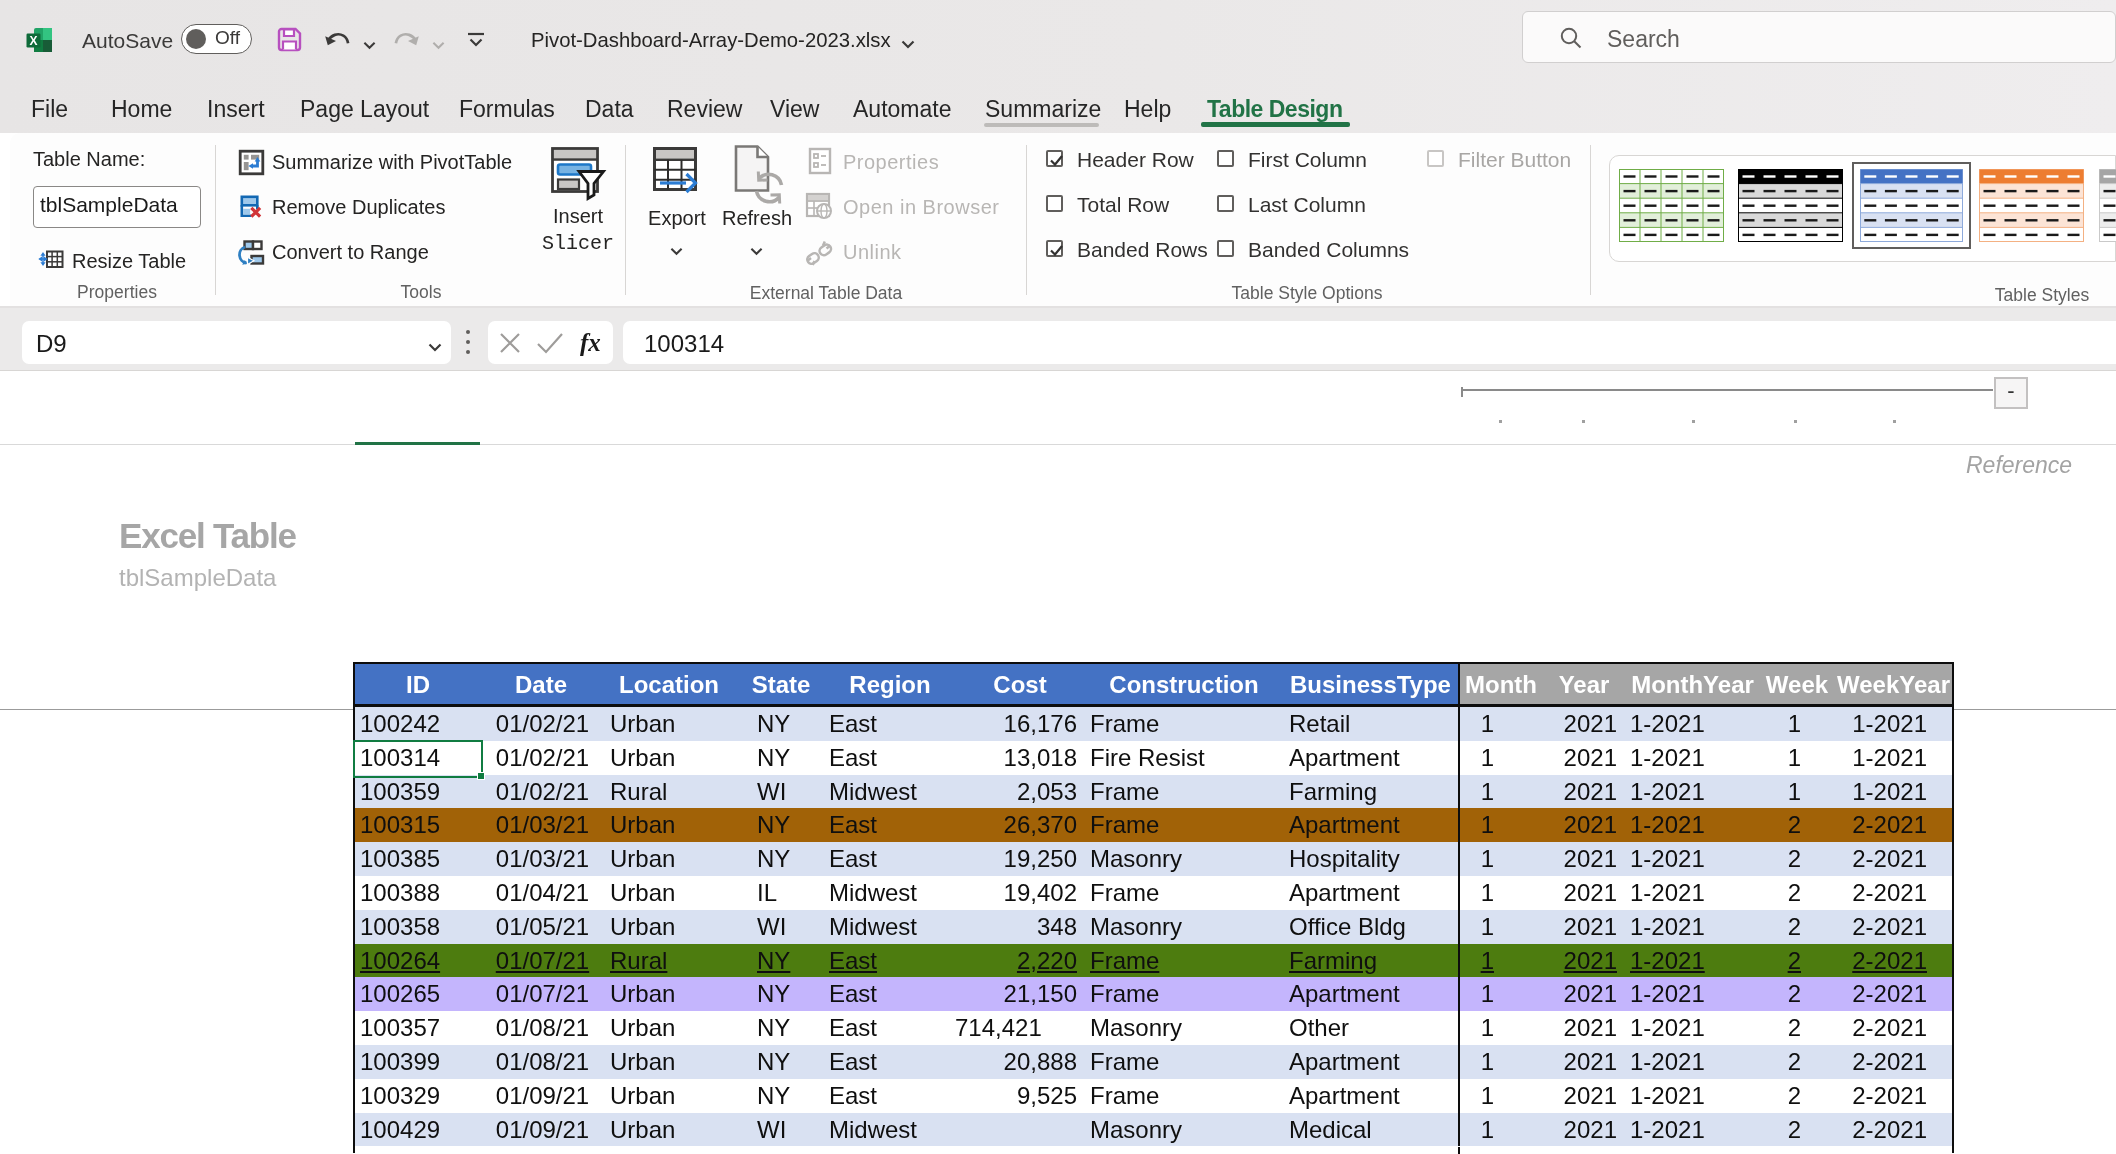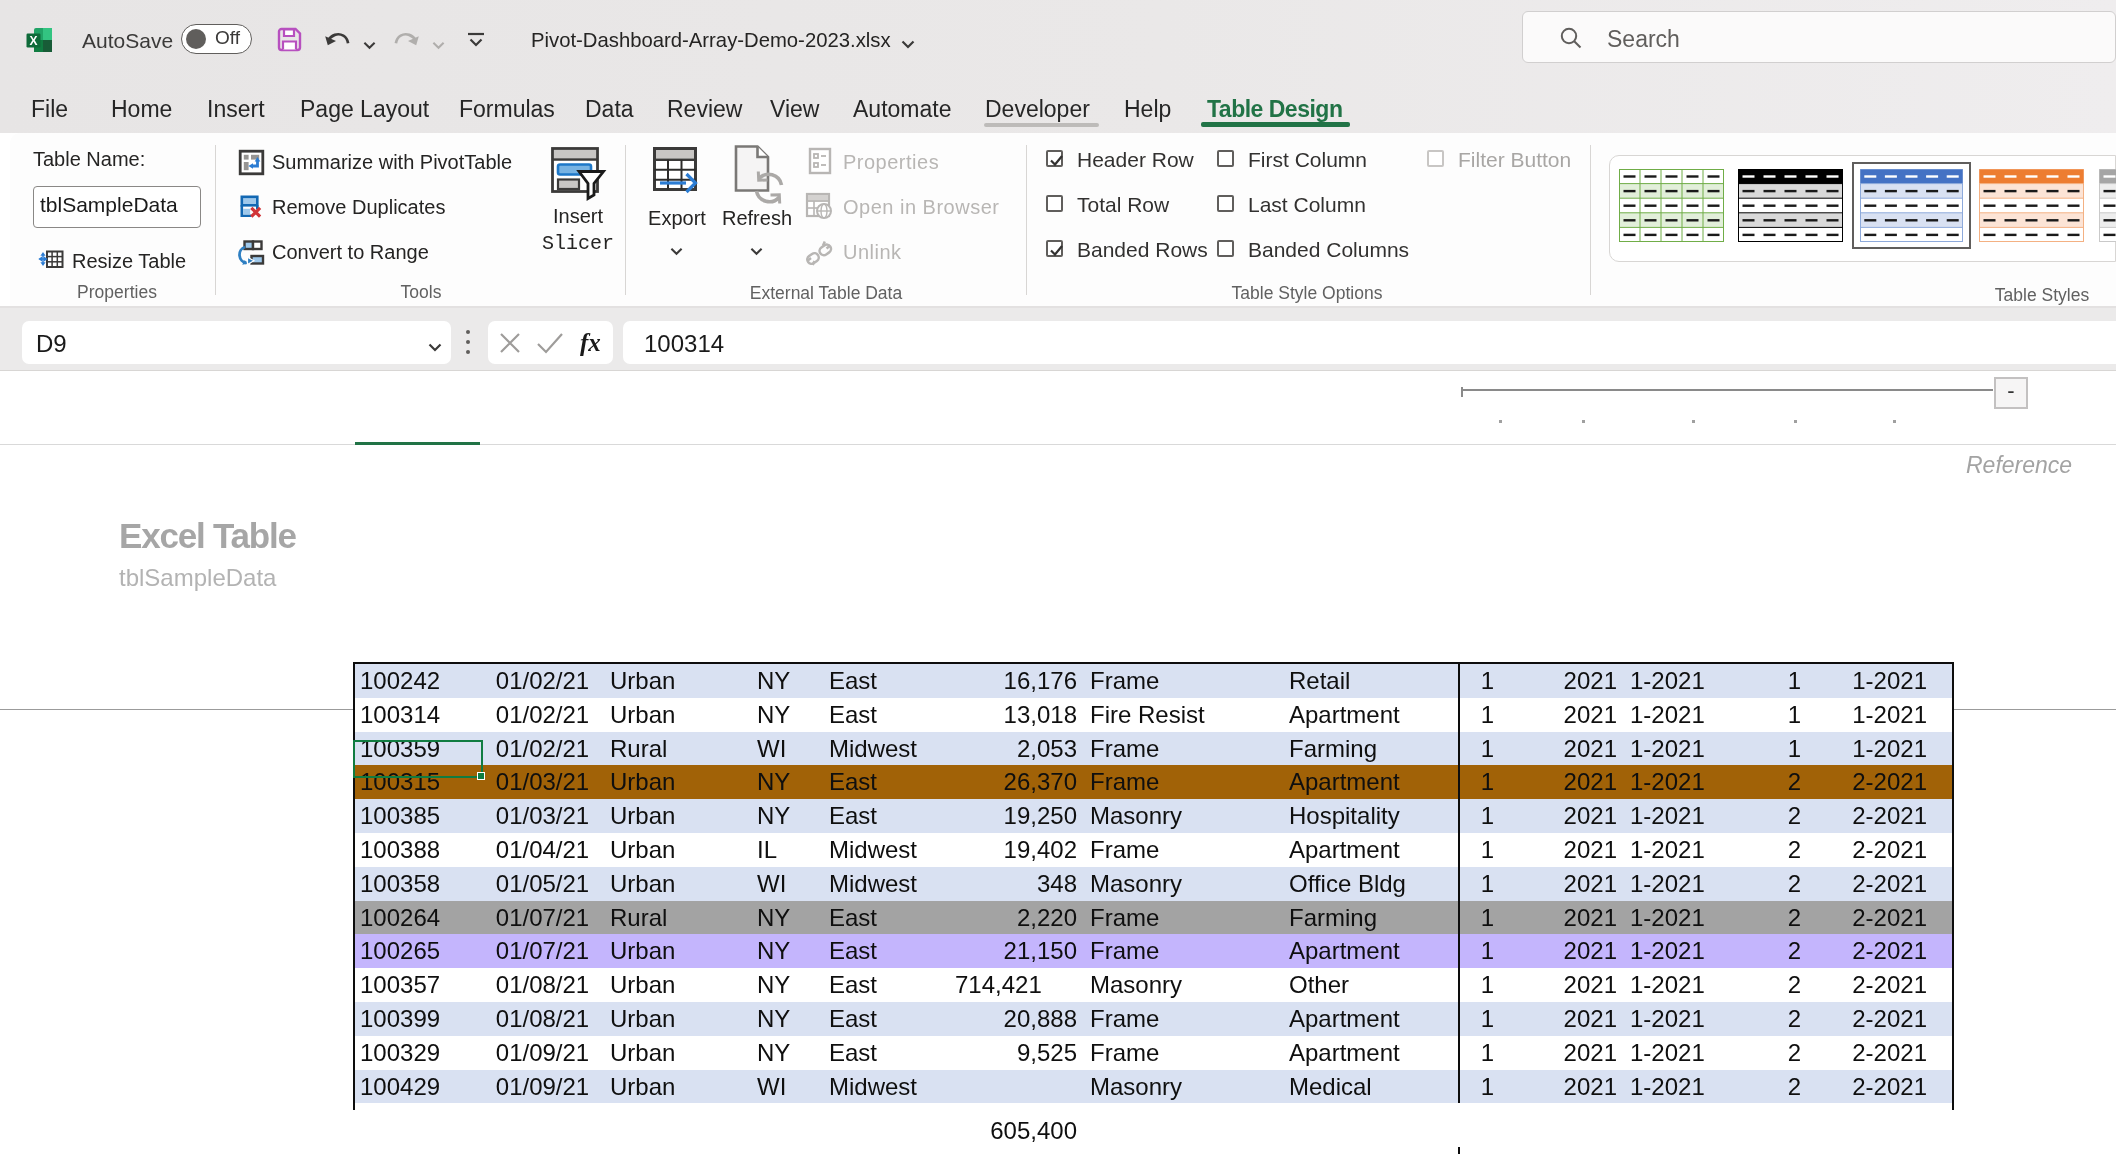--- a/index.html
+++ b/index.html
@@ -69,21 +69,21 @@
 
 <div class="tabtxt" style="left:31px;top:96px;">File</div>
 <div class="tabtxt" style="left:111px;top:96px;">Home</div>
 <div class="tabtxt" style="left:207px;top:96px;">Insert</div>
 <div class="tabtxt" style="left:300px;top:96px;">Page Layout</div>
 <div class="tabtxt" style="left:459px;top:96px;">Formulas</div>
 <div class="tabtxt" style="left:585px;top:96px;">Data</div>
 <div class="tabtxt" style="left:667px;top:96px;">Review</div>
 <div class="tabtxt" style="left:770px;top:96px;">View</div>
 <div class="tabtxt" style="left:853px;top:96px;">Automate</div>
-<div class="tabtxt" style="left:985px;top:96px;">Developer</div>
+<div class="tabtxt" style="left:985px;top:96px;">Summarize</div>
 <div class="tabtxt" style="left:1124px;top:96px;">Help</div>
 <div class="tabtxt" style="left:1207px;top:96px;font-weight:bold;color:#217346;letter-spacing:-0.5px;">Table Design</div>
 <div class="abs" style="left:984px;top:123px;width:115px;height:4px;background:#bdbbb9;border-radius:2px;"></div>
 <div class="abs" style="left:1201px;top:122px;width:149px;height:4.5px;background:#217346;border-radius:2px;"></div>
 
 <div class="abs" style="left:10px;top:133px;width:2106px;height:174px;background:#fdfdfd;border-radius:10px 0 0 0;"></div>
 <div class="abs" style="left:0;top:306px;width:2116px;height:2px;background:#e3e1e1;"></div>
 
 <div class="sep" style="left:215px;"></div>
 <div class="sep" style="left:625px;"></div>
@@ -450,20 +450,35 @@
 <div class="abs" style="left:355px;top:441.5px;width:125px;height:3.5px;background:#217346;"></div>
 
 <div class="abs" style="left:1966px;top:452px;font-size:23px;font-style:italic;color:#a3a3a3;">Reference</div>
 
 <div class="abs" style="left:119px;top:516px;font-size:35px;font-weight:bold;color:#a6a6a6;letter-spacing:-1.2px;">Excel Table</div>
 <div class="abs" style="left:119px;top:564px;font-size:24px;color:#b3b3b3;">tblSampleData</div>
 
 <div class="abs" style="left:0;top:709px;width:2116px;height:1px;background:#9b9b9b;"></div>
 
 <div class="abs" style="left:353px;top:662px;width:1601px;border-left:2px solid #0d0d0d;border-right:2px solid #0d0d0d;border-top:2px solid #0d0d0d;">
+<div class="thead" style="border-bottom:3px solid #0d0d0d;">
+        <div style="width:126px;background:#4472c4;text-align:center;">ID</div>
+        <div style="width:120px;background:#4472c4;text-align:center;">Date</div>
+        <div style="width:136px;background:#4472c4;text-align:center;">Location</div>
+        <div style="width:88px;background:#4472c4;text-align:center;">State</div>
+        <div style="width:130px;background:#4472c4;text-align:center;">Region</div>
+        <div style="width:130px;background:#4472c4;text-align:center;">Cost</div>
+        <div style="width:198px;background:#4472c4;text-align:center;">Construction</div>
+        <div style="width:175px;background:#4472c4;text-align:center;">BusinessType</div>
+        <div style="width:84px;border-left:2px solid #0d0d0d;background:#a6a6a6;text-align:center;">Month</div>
+        <div style="width:84px;background:#a6a6a6;text-align:center;">Year</div>
+        <div style="width:133px;background:#a6a6a6;text-align:center;">MonthYear</div>
+        <div style="width:76px;background:#a6a6a6;text-align:center;">Week</div>
+        <div style="width:117px;background:#a6a6a6;text-align:center;">WeekYear</div>
+      </div>
 <div class="trow" style="background:#d9e1f2;">
         <div style="width:126px;text-align:left;padding-left:5px;">100242</div>
         <div style="width:120px;text-align:center;padding-left:3px;">01/02/21</div>
         <div style="width:136px;text-align:left;padding-left:9px;">Urban</div>
         <div style="width:88px;text-align:left;padding-left:20px;">NY</div>
         <div style="width:130px;text-align:left;padding-left:4px;">East</div>
         <div style="width:130px;text-align:right;padding-right:8px;">16,176</div>
         <div style="width:198px;text-align:left;padding-left:5px;">Frame</div>
         <div style="width:175px;text-align:left;padding-left:6px;">Retail</div>
         <div style="width:84px;text-align:right;padding-right:48px;border-left:2px solid #0d0d0d;">1</div>
@@ -555,21 +570,21 @@
         <div style="width:130px;text-align:left;padding-left:4px;">Midwest</div>
         <div style="width:130px;text-align:right;padding-right:8px;">348</div>
         <div style="width:198px;text-align:left;padding-left:5px;">Masonry</div>
         <div style="width:175px;text-align:left;padding-left:6px;">Office Bldg</div>
         <div style="width:84px;text-align:right;padding-right:48px;border-left:2px solid #0d0d0d;">1</div>
         <div style="width:84px;text-align:right;padding-right:9px;">2021</div>
         <div style="width:133px;text-align:left;padding-left:4px;">1-2021</div>
         <div style="width:76px;text-align:right;padding-right:34px;">2</div>
         <div style="width:117px;text-align:right;padding-right:25px;">2-2021</div>
       </div>
-<div class="trow" style="background:#a3a3a3;">
+<div class="trow" style="background:#4d7c0f;text-decoration:underline;">
         <div style="width:126px;text-align:left;padding-left:5px;">100264</div>
         <div style="width:120px;text-align:center;padding-left:3px;">01/07/21</div>
         <div style="width:136px;text-align:left;padding-left:9px;">Rural</div>
         <div style="width:88px;text-align:left;padding-left:20px;">NY</div>
         <div style="width:130px;text-align:left;padding-left:4px;">East</div>
         <div style="width:130px;text-align:right;padding-right:8px;">2,220</div>
         <div style="width:198px;text-align:left;padding-left:5px;">Frame</div>
         <div style="width:175px;text-align:left;padding-left:6px;">Farming</div>
         <div style="width:84px;text-align:right;padding-right:48px;border-left:2px solid #0d0d0d;">1</div>
         <div style="width:84px;text-align:right;padding-right:9px;">2021</div>

